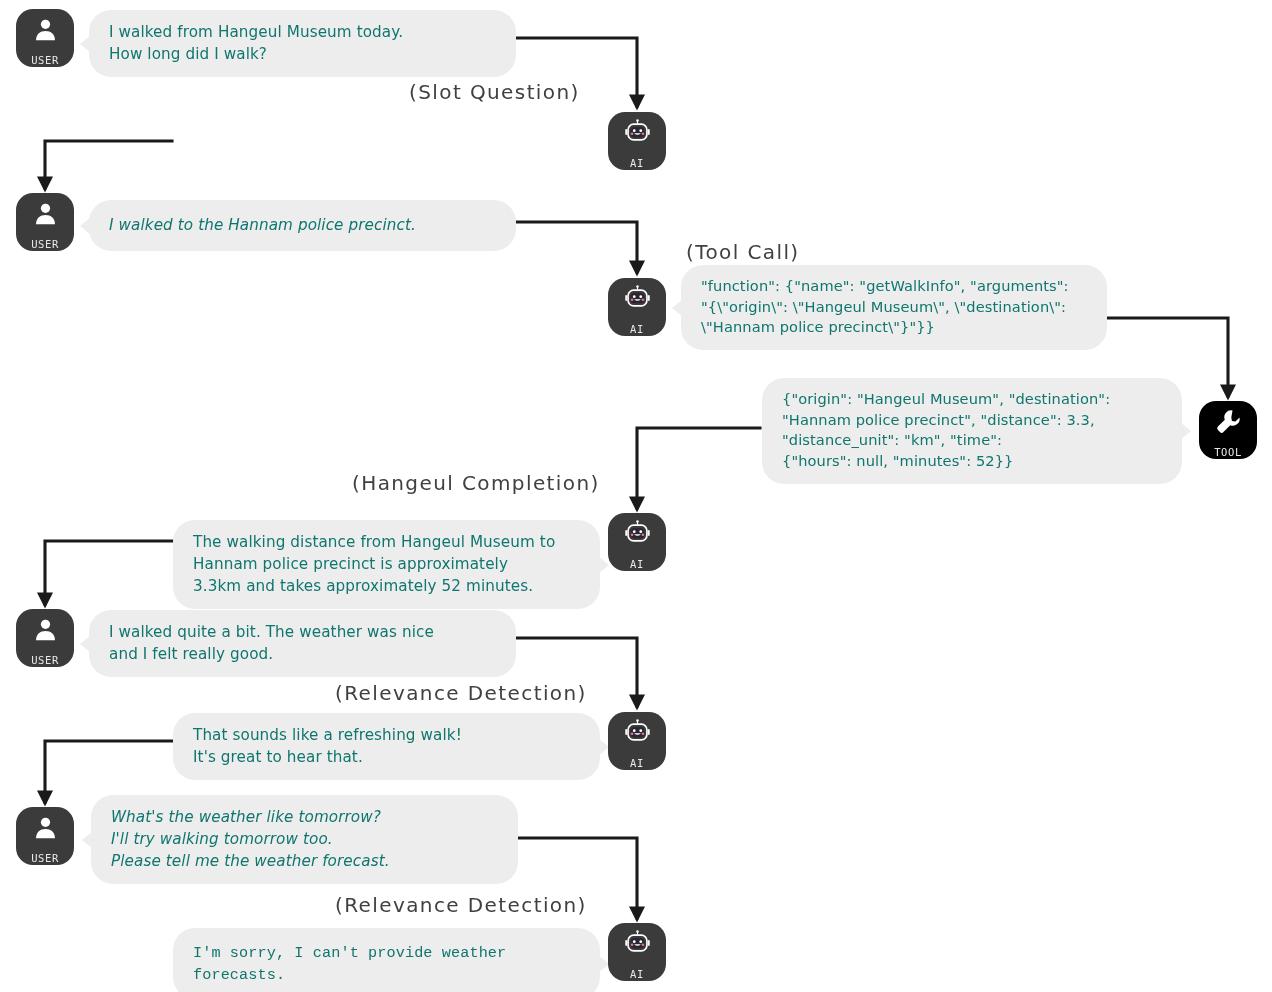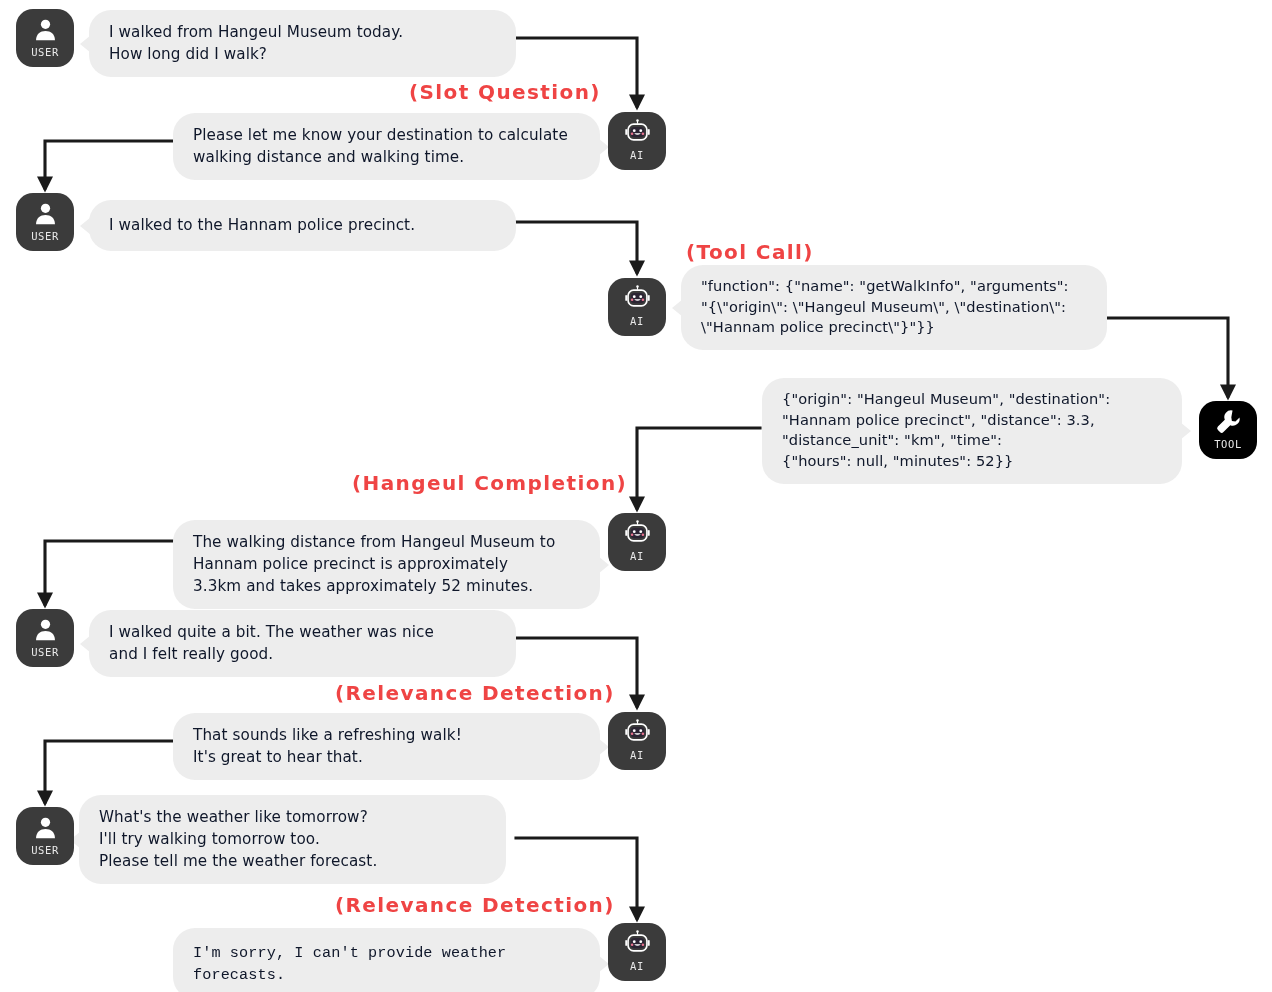--- a/index.html
+++ b/index.html
@@ -50,33 +50,33 @@
   .avatar .glyph {
     width: 27px;
     height: 27px;
     display: block;
   }
   .avatar .cap {
     color: #e9e9e9;
     font-size: 10.5px;
     letter-spacing: 0.6px;
     font-family: "DejaVu Sans Mono", monospace;
-    margin-top: 4px;
+    margin-top: 12px;
     line-height: 1;
   }
   .avatar.tool { background: #000000; }
 
   
   .bubble {
     position: absolute;
     background: #ededed;
     border-radius: 22px;
     box-sizing: border-box;
     padding: 11px 20px 12px 20px;
-    color: #0f172a;
+    color: #0f766e;
     font-size: 15.2px;
     line-height: 1.45;
     letter-spacing: 0.1px;
     white-space: pre-line;
     z-index: 3;
     font-family: "DejaVu Sans", sans-serif;
   }
   
   .bubble.tail-left::before {
     content: "";
@@ -104,24 +104,24 @@
   .bubble.mono {
     font-family: "DejaVu Sans", sans-serif;
     font-size: 14.6px;
     line-height: 1.42;
   }
 
   
   .stage-label {
     position: absolute;
     font-family: "DejaVu Sans", sans-serif;
-    font-weight: bold;
+    font-weight: normal;
     font-size: 20px;
     letter-spacing: 1.4px;
-    color: #ef4444;
+    color: #404040;
     white-space: nowrap;
     z-index: 5;
   }
 </style>
 </head>
 <body>
 
 <div id="canvas">
 
   <svg id="arrows" viewBox="0 0 1272 992" width="1272" height="992">
@@ -171,31 +171,29 @@
       <rect x="5.9" y="7" width="12.2" height="9.3" rx="3.6" fill="#2b2433"></rect>
       <circle cx="9.1" cy="10.4" r="1.25" fill="#ffffff"></circle>
       <circle cx="14.9" cy="10.4" r="1.25" fill="#ffffff"></circle>
       <path d="M9 12.6 Q12 15.6 15 12.6 Z" fill="#ffffff"></path>
       <circle cx="7.2" cy="13.1" r="1.15" fill="#e8738f"></circle>
       <circle cx="16.8" cy="13.1" r="1.15" fill="#e8738f"></circle>
       <path d="M1.9 9.6 L1.9 13.4 M22.1 9.6 L22.1 13.4" stroke="#ffffff" stroke-width="1.5" stroke-linecap="round"></path>
     </svg>
     <span class="cap">AI</span>
   </div>
-  <div class="bubble tail-right" style="left:173px; top:113px; width:427px;">Please let me know your destination to calculate
-walking distance and walking time.</div>
 
   <div class="avatar" style="left:16px; top:193px;">
     <svg class="glyph" viewBox="0 0 24 24">
       <circle cx="12" cy="7.4" r="4.1" fill="#ffffff"></circle>
       <path d="M3.6 21.5 C3.6 15.9 7.4 13.3 12 13.3 C16.6 13.3 20.4 15.9 20.4 21.5 Z" fill="#ffffff"></path>
     </svg>
     <span class="cap">USER</span>
   </div>
-  <div class="bubble tail-left" style="left:89px; top:200px; width:427px; padding-top:14px; padding-bottom:15px;">I walked to the Hannam police precinct.</div>
+  <div class="bubble tail-left" style="left:89px; top:200px; width:427px; padding-top:14px; padding-bottom:15px;font-style:italic;">I walked to the Hannam police precinct.</div>
 
   <div class="stage-label" style="left:686px; top:240px;">(Tool Call)</div>
   <div class="avatar" style="left:608px; top:278px;">
     <svg class="glyph" viewBox="0 0 24 24">
       <path d="M12 1.2 L12 4.2" stroke="#ffffff" stroke-width="1" fill="none"></path>
       <circle cx="12" cy="1.3" r="1.1" fill="#ffffff"></circle>
       <rect x="3.6" y="4.6" width="16.8" height="14" rx="5" fill="none" stroke="#ffffff" stroke-width="1.5"></rect>
       <rect x="5.9" y="7" width="12.2" height="9.3" rx="3.6" fill="#2b2433"></rect>
       <circle cx="9.1" cy="10.4" r="1.25" fill="#ffffff"></circle>
       <circle cx="14.9" cy="10.4" r="1.25" fill="#ffffff"></circle>
@@ -270,21 +268,21 @@
   <div class="bubble tail-right" style="left:173px; top:713px; width:427px;">That sounds like a refreshing walk!
 It's great to hear that.</div>
 
   <div class="avatar" style="left:16px; top:807px;">
     <svg class="glyph" viewBox="0 0 24 24">
       <circle cx="12" cy="7.4" r="4.1" fill="#ffffff"></circle>
       <path d="M3.6 21.5 C3.6 15.9 7.4 13.3 12 13.3 C16.6 13.3 20.4 15.9 20.4 21.5 Z" fill="#ffffff"></path>
     </svg>
     <span class="cap">USER</span>
   </div>
-  <div class="bubble tail-left" style="left:79px; top:795px; width:427px;">What's the weather like tomorrow?
+  <div class="bubble tail-left" style="left:91px; top:795px; width:427px;font-style:italic;">What's the weather like tomorrow?
 I'll try walking tomorrow too.
 Please tell me the weather forecast.</div>
 
   <div class="stage-label" style="left:335px; top:893px;">(Relevance Detection)</div>
   <div class="avatar" style="left:608px; top:923px;">
     <svg class="glyph" viewBox="0 0 24 24">
       <path d="M12 1.2 L12 4.2" stroke="#ffffff" stroke-width="1" fill="none"></path>
       <circle cx="12" cy="1.3" r="1.1" fill="#ffffff"></circle>
       <rect x="3.6" y="4.6" width="16.8" height="14" rx="5" fill="none" stroke="#ffffff" stroke-width="1.5"></rect>
       <rect x="5.9" y="7" width="12.2" height="9.3" rx="3.6" fill="#2b2433"></rect>

